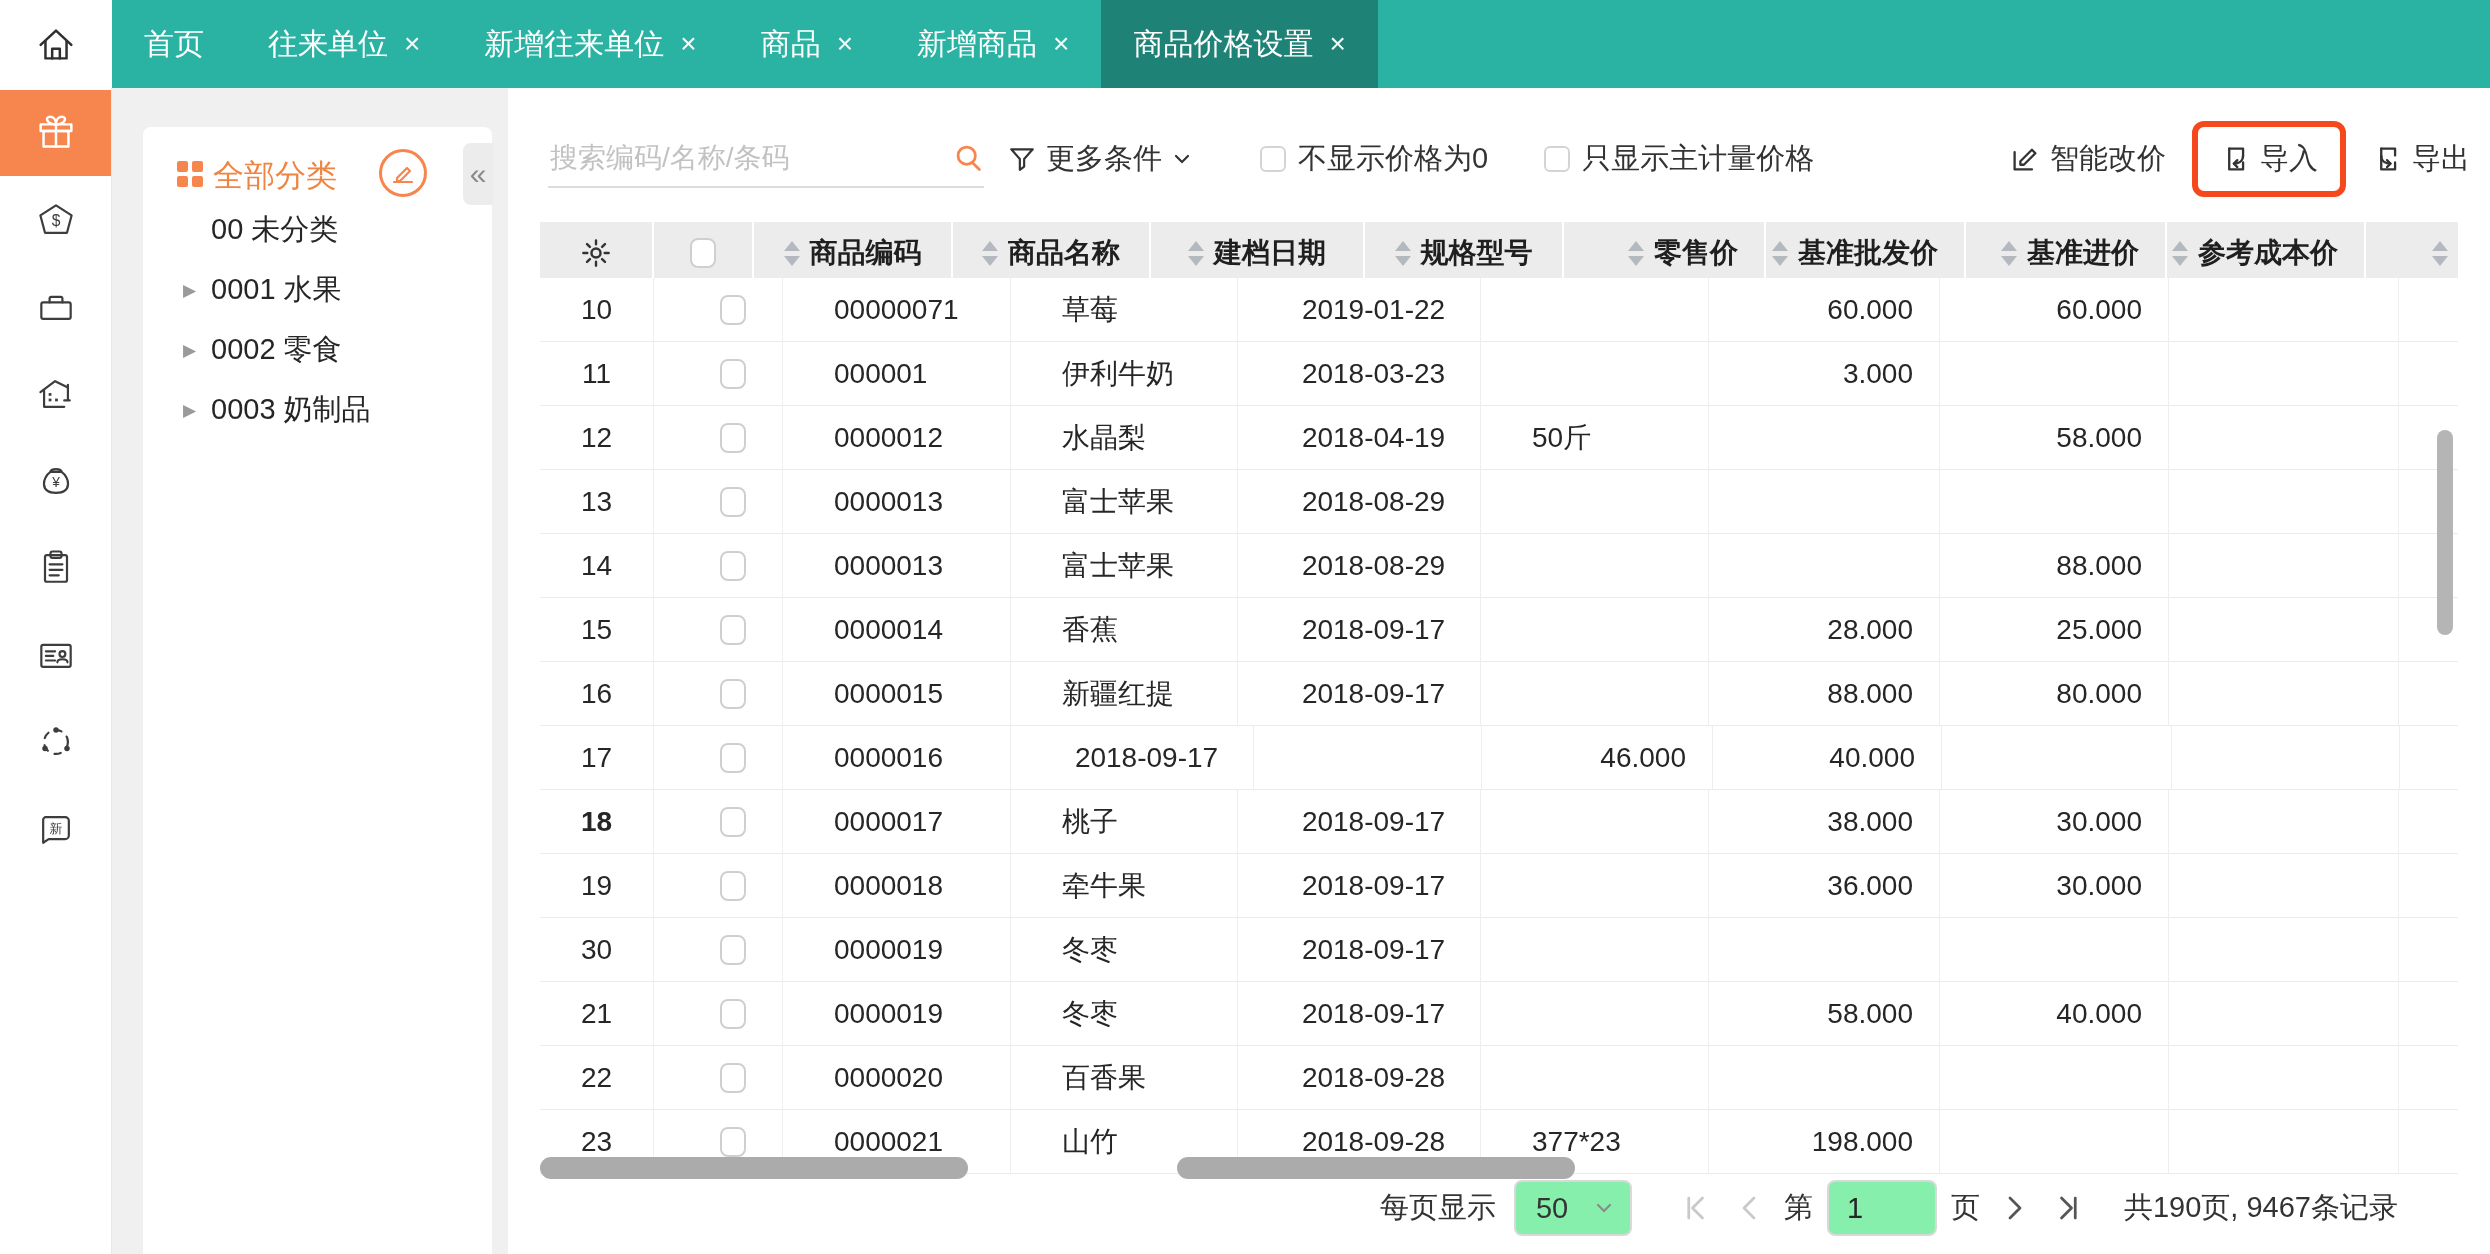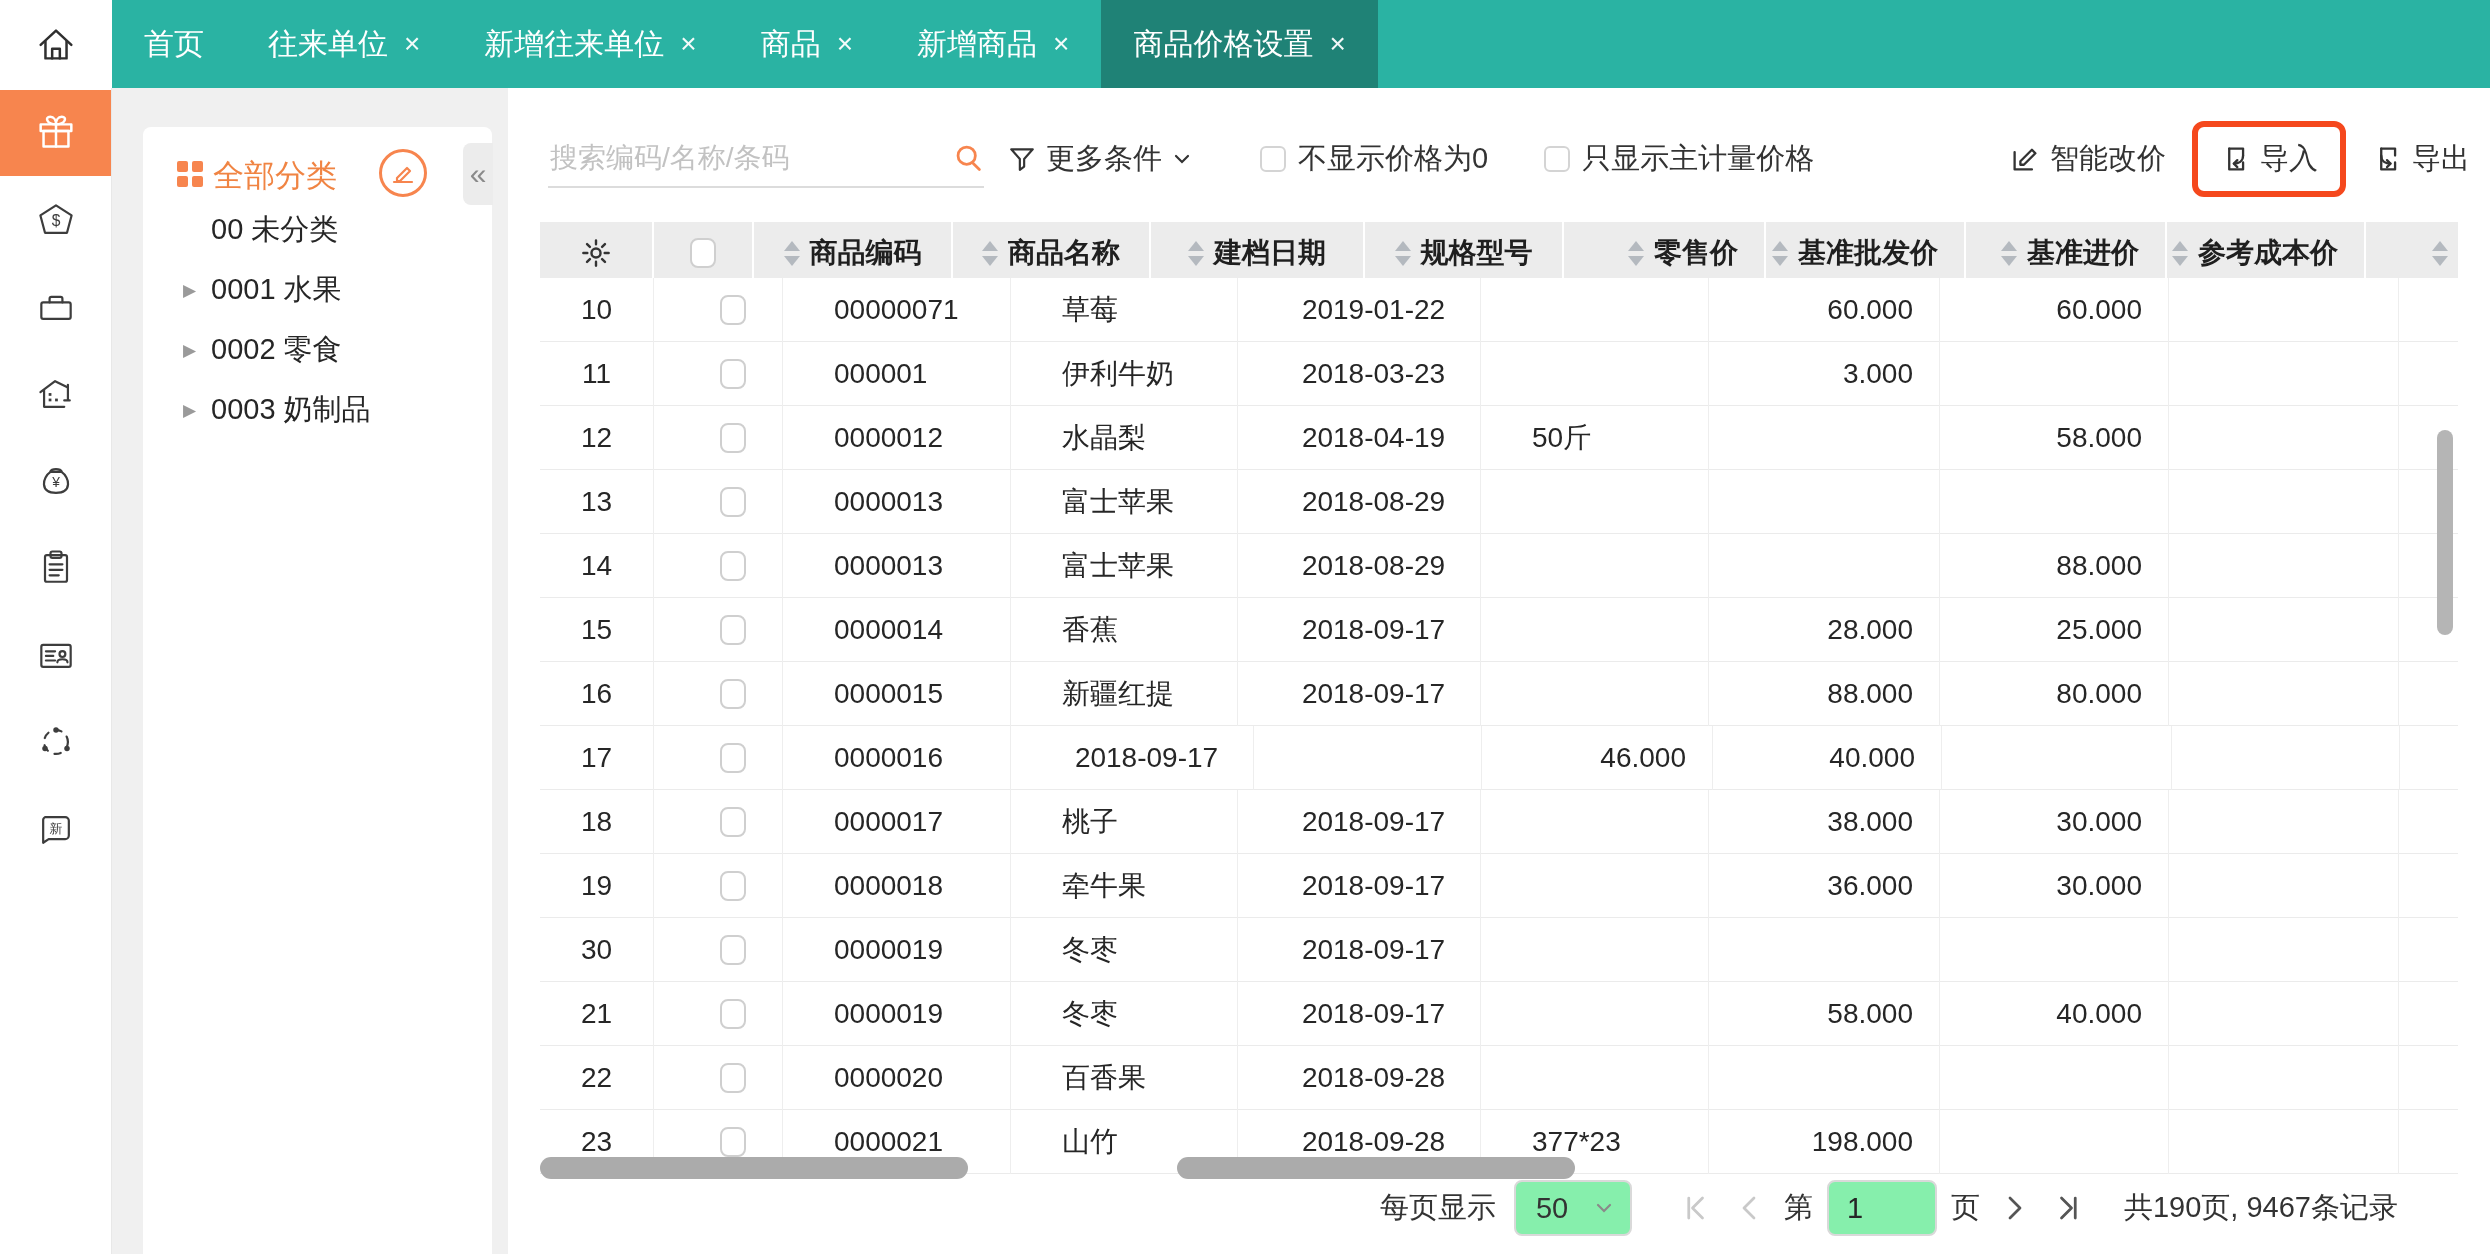--- a/index.html
+++ b/index.html
@@ -480,21 +480,21 @@
             <div class="td al-left" style="flex: 0 0 199px;">0000016</div>
             <div class="td al-center" style="flex: 0 0 214px;">2018-09-17</div>
             <div class="td al-left" style="flex: 0 0 199px;"></div>
             <div class="td al-right" style="flex: 0 0 202px;">46.000</div>
             <div class="td al-right" style="flex: 0 0 200px;">40.000</div>
             <div class="td al-right" style="flex: 0 0 201px;"></div>
             <div class="td al-right" style="flex: 0 0 199px;"></div>
             <div class="td" style="flex: 0 0 92px;"></div>
           </div>
           <div class="tr">
-            <div class="td al-center" style="flex: 0 0 114px;">18</div>
+            <div class="td al-center" style="flex: 0 0 114px; font-weight: bold;">18</div>
             <div class="td al-center" style="flex: 0 0 100px;">
               <span class="row-cbx"></span>
             </div>
             <div class="td al-left" style="flex: 0 0 199px;">0000017</div>
             <div class="td al-left" style="flex: 0 0 198px;">桃子</div>
             <div class="td al-center" style="flex: 0 0 214px;">2018-09-17</div>
             <div class="td al-left" style="flex: 0 0 199px;"></div>
             <div class="td al-right" style="flex: 0 0 202px;">38.000</div>
             <div class="td al-right" style="flex: 0 0 200px;">30.000</div>
             <div class="td al-right" style="flex: 0 0 201px;"></div>

